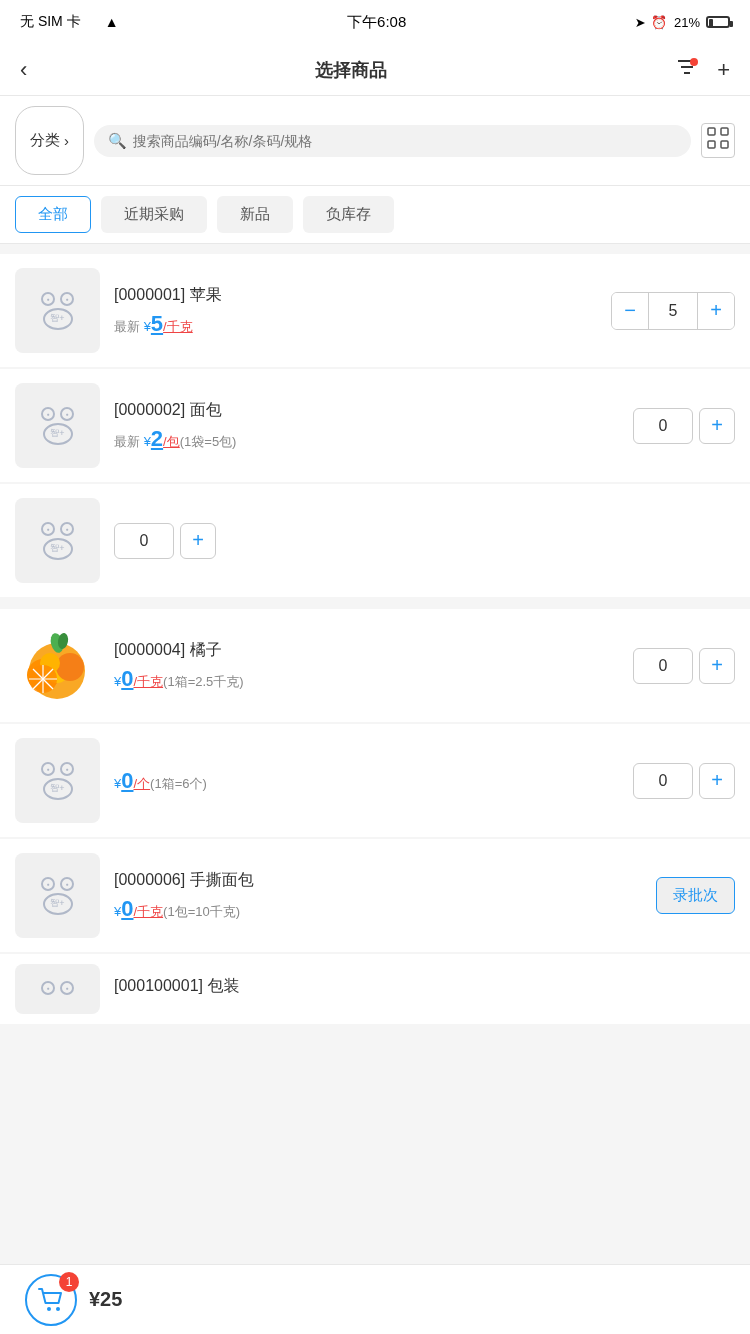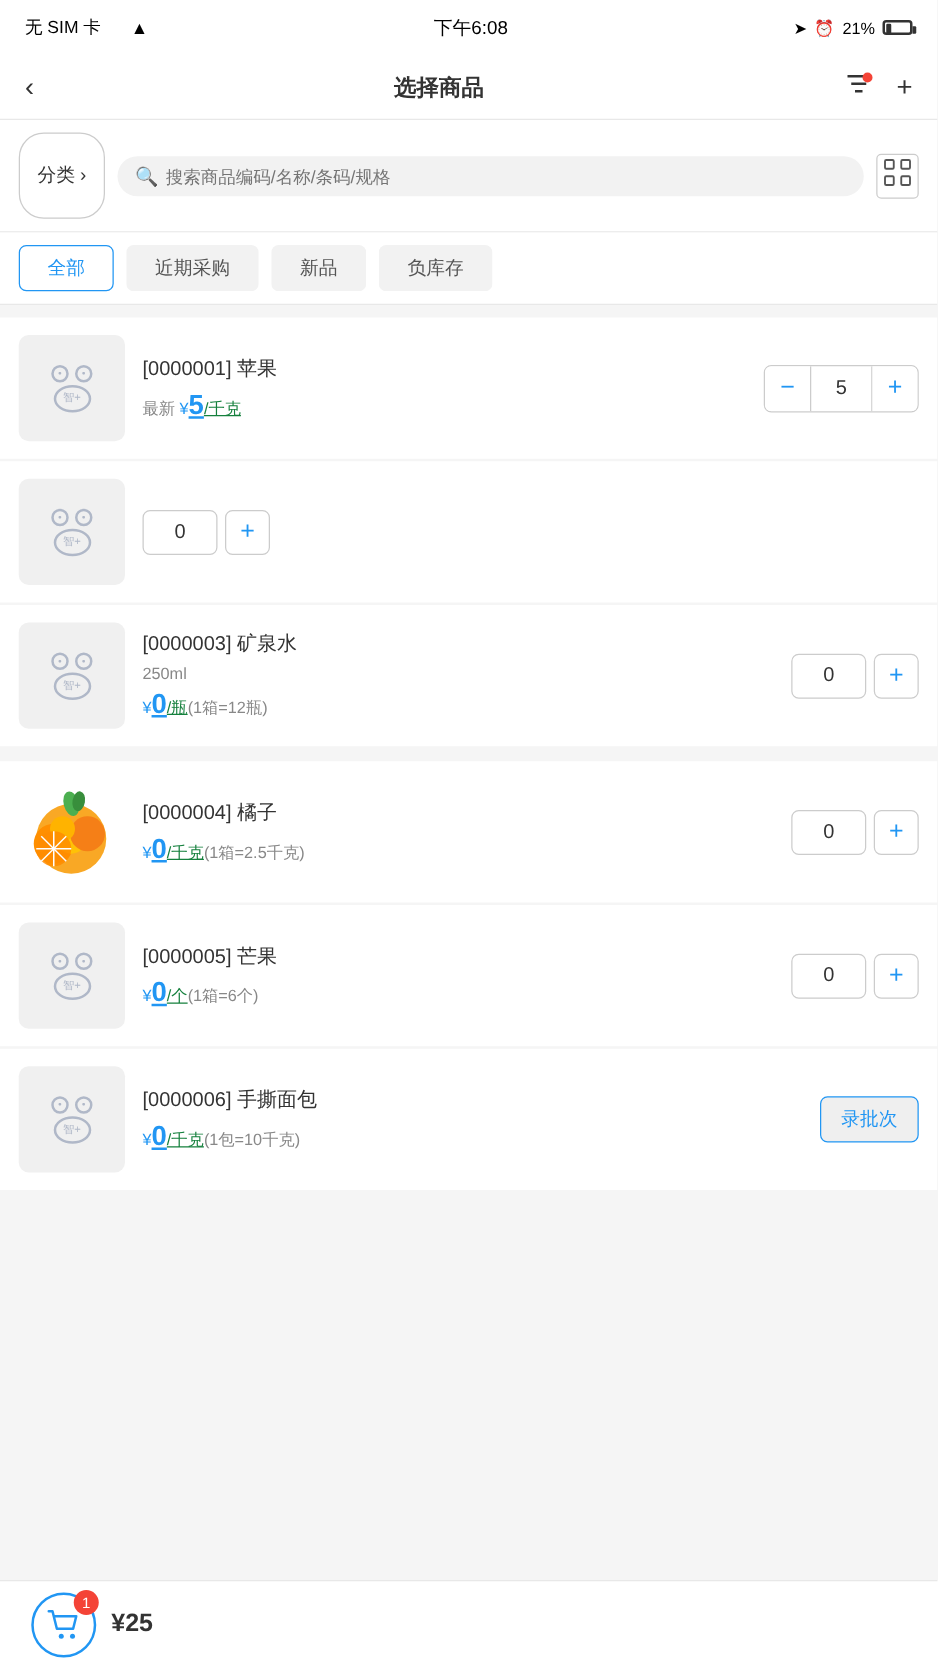--- a/index.html
+++ b/index.html
@@ -135,21 +135,21 @@
       display: flex; align-items: center; justify-content: center;
       font-size: 9px; color: #b0b8c8;
     }
 
     .product-info { flex: 1; min-width: 0; }
     .product-name { font-size: 16px; color: #333; margin-bottom: 5px; }
     .product-spec { font-size: 13px; color: #888; margin-bottom: 4px; }
     .product-price { font-size: 14px; color: #333; }
     .price-label { color: #888; font-size: 13px; }
     .price-big { font-size: 22px; font-weight: 700; color: #2196F3; text-decoration: underline; }
-    .price-unit { color: #15803d; font-size: 13px; text-decoration: underline; }
+    .price-unit { color: #ef4444; font-size: 13px; text-decoration: underline; }
     .price-unit-desc { color: #888; font-size: 13px; }
 
     .qty-control {
       display: flex; align-items: center; gap: 0;
       border: 1.5px solid #ccc; border-radius: 6px;
       overflow: hidden; flex-shrink: 0;
     }
     .qty-btn {
       width: 36px; height: 36px; display: flex; align-items: center;
       justify-content: center; cursor: pointer; font-size: 20px;
@@ -311,41 +311,41 @@
   <div class="product-item">
     <div class="product-thumb">
       <div class="owl-logo">
         <div class="owl-eyes">
           <div class="owl-eye"></div>
           <div class="owl-eye"></div>
         </div>
         <div class="owl-body">智+</div>
       </div>
     </div>
+    <div class="product-info">
+      <div class="product-name">[0000002] 面包</div>
+      <div class="product-price">
+        <span class="price-label">最新 </span>
+        <span style="color:#2196F3; font-size:13px;">¥</span><span class="price-big">2</span><span class="price-unit">/包</span><span class="price-unit-desc">(1袋=5包)</span>
+      </div>
+    </div>
     <div class="qty-single">
       <div class="qty-val-only">0</div>
       <div class="qty-add-only">+</div>
     </div>
   </div>
 
   <div class="product-item">
     <div class="product-thumb">
       <div class="owl-logo">
         <div class="owl-eyes">
           <div class="owl-eye"></div>
           <div class="owl-eye"></div>
         </div>
         <div class="owl-body">智+</div>
-      </div>
-    </div>
-    <div class="product-info">
-      <div class="product-name">[0000003] 矿泉水</div>
-      <div class="product-spec">250ml</div>
-      <div class="product-price">
-        <span style="color:#2196F3; font-size:13px;">¥</span><span class="price-big">0</span><span class="price-unit">/瓶</span><span class="price-unit-desc">(1箱=12瓶)</span>
       </div>
     </div>
     <div class="qty-single">
       <div class="qty-val-only">0</div>
       <div class="qty-add-only">+</div>
     </div>
   </div>
 
   <div class="divider-line"></div>
 
@@ -385,21 +385,20 @@
     <div class="product-thumb">
       <div class="owl-logo">
         <div class="owl-eyes">
           <div class="owl-eye"></div>
           <div class="owl-eye"></div>
         </div>
         <div class="owl-body">智+</div>
       </div>
     </div>
     <div class="product-info">
-      <div class="product-name">[0000005] 芒果</div>
       <div class="product-price">
         <span style="color:#2196F3; font-size:13px;">¥</span><span class="price-big">0</span><span class="price-unit">/个</span><span class="price-unit-desc">(1箱=6个)</span>
       </div>
     </div>
     <div class="qty-single">
       <div class="qty-val-only">0</div>
       <div class="qty-add-only">+</div>
     </div>
   </div>
 
@@ -415,20 +414,33 @@
     </div>
     <div class="product-info">
       <div class="product-name">[0000006] 手撕面包</div>
       <div class="product-price">
         <span style="color:#2196F3; font-size:13px;">¥</span><span class="price-big">0</span><span class="price-unit">/千克</span><span class="price-unit-desc">(1包=10千克)</span>
       </div>
     </div>
     <button class="batch-btn">录批次</button>
   </div>
 
+  <div class="product-item-partial">
+    <div class="product-thumb" style="height:50px; width:85px;">
+      <div class="owl-logo">
+        <div class="owl-eyes">
+          <div class="owl-eye"></div>
+          <div class="owl-eye"></div>
+        </div>
+      </div>
+    </div>
+    <div class="product-info">
+      <div class="product-name">[000100001] 包装</div>
+    </div>
+  </div>
 
 </div>
 
 <div style="height:70px;"></div>
 
 <div class="bottom-bar">
   <div class="cart-area">
     <div class="cart-icon-wrap">
       <svg width="28" height="26" viewBox="0 0 28 26" fill="none">
         <path d="M2 2h3l3.5 14h13l2.5-10H7" stroke="#2196F3" stroke-width="2" stroke-linecap="round" stroke-linejoin="round"></path>

